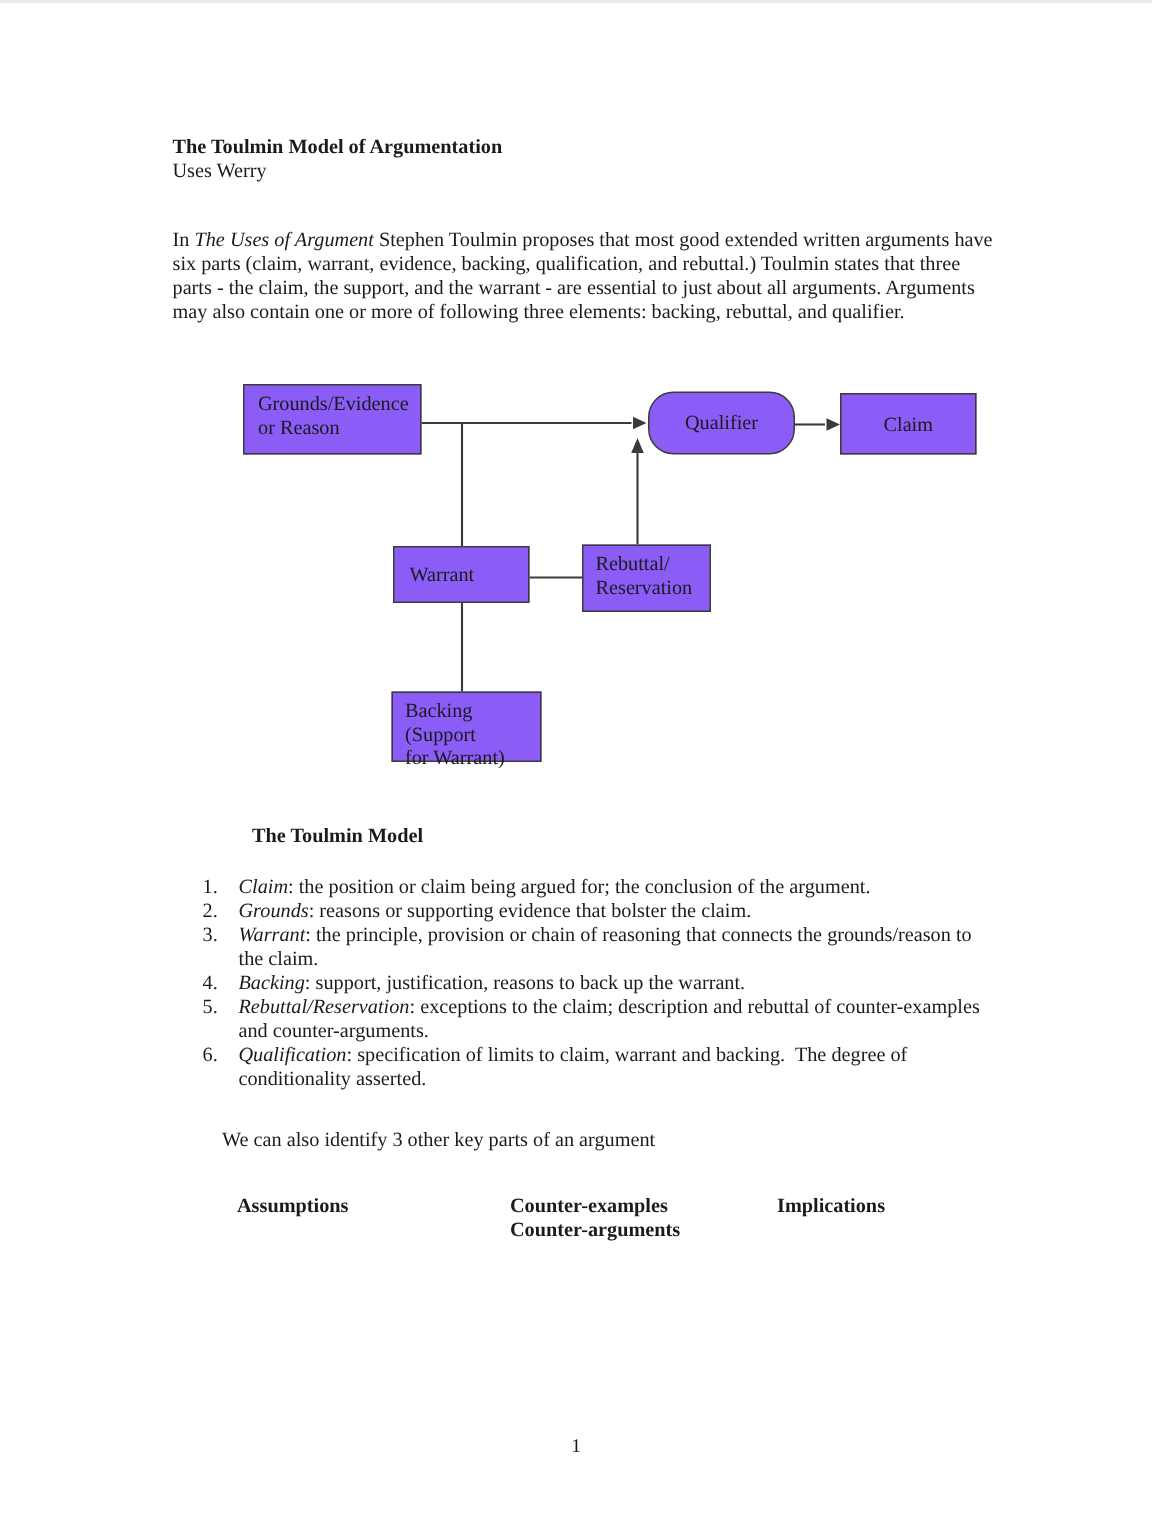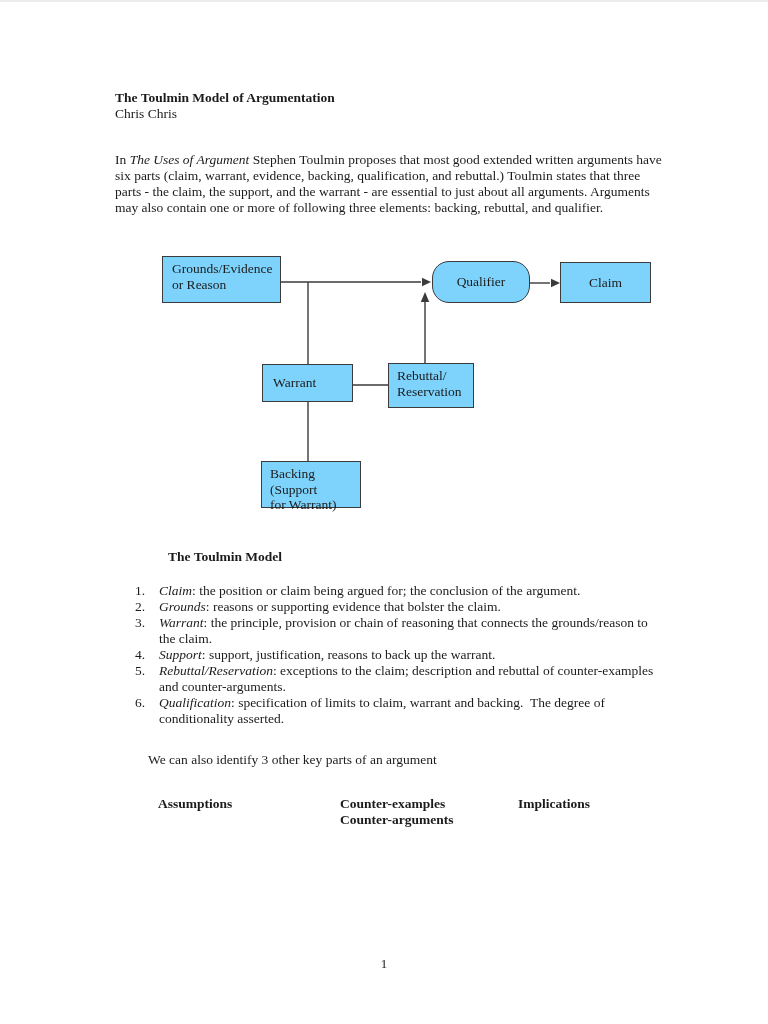--- a/index.html
+++ b/index.html
@@ -22,21 +22,21 @@
   .intro{
     position:absolute;left:115px;top:138px;width:548px;
   }
   .intro .pre{white-space:pre-wrap;}
   .book{font-style:italic;}
 
   
   .diagram{position:absolute;left:150px;top:250px;width:520px;height:270px;}
   .diagram svg{position:absolute;left:0;top:0;}
   .dbox{
-    position:absolute;border:1.5px solid #3b3b3b;background:#7dd3fc;
+    position:absolute;border:1.5px solid #3b3b3b;background:#8b5cf6;
     box-sizing:border-box;line-height:15.5px;font-size:13.5px;
   }
   .dbox.center{display:flex;align-items:center;justify-content:center;}
   .box-grounds{left:12px;top:6px;width:119px;height:47px;padding:4px 2px 0 9px;}
   .box-qualifier{left:282px;top:11px;width:98px;height:42px;border-radius:17px;}
   .box-claim{left:410px;top:12px;width:91px;height:41px;}
   .box-warrant{left:112px;top:114px;width:91px;height:38px;display:flex;align-items:center;padding-left:10px;}
   .box-rebuttal{left:238px;top:113px;width:86px;height:45px;padding:4px 0 0 8px;}
   .box-backing{left:111px;top:211px;width:100px;height:47px;padding:4px 0 0 8px;}
 
@@ -58,21 +58,21 @@
   .page-number{position:absolute;left:0;top:956px;width:768px;text-align:center;font-size:13px;}
 </style>
 </head>
 <body>
 
 <div class="page">
   <div class="page-top-edge"></div>
 
   <div class="doc-header">
     <div class="doc-title">The Toulmin Model of Argumentation</div>
-    <div class="doc-author">Chris Chris</div>
+    <div class="doc-author">Uses Werry</div>
   </div>
 
   <p class="intro"><span class="pre">In </span><span class="book">The Uses of Argument</span><span class="pre"> Stephen Toulmin proposes that most good extended written arguments have six parts (claim, warrant, evidence, backing, qualification, and rebuttal.) Toulmin states that three parts - the claim, the support, and the warrant - are essential to just about all arguments. Arguments may also contain one or more of following three elements: backing, rebuttal, and qualifier.</span></p>
 
   <div class="diagram">
     <svg width="520" height="270" viewBox="0 0 520 270">
       <g stroke="#3a3a3a" stroke-width="1.4" fill="none">
         <path d="M131,32 H271"></path>
         <path d="M158,32 V114"></path>
         <path d="M203,135 H238"></path>
@@ -120,21 +120,21 @@
     <div class="li-row">
       <span class="li-num">2.</span>
       <span class="li-text"><span class="term">Grounds</span><span class="pre">: reasons or supporting evidence that bolster the claim.</span></span>
     </div>
     <div class="li-row">
       <span class="li-num">3.</span>
       <span class="li-text"><span class="term">Warrant</span><span class="pre">: the principle, provision or chain of reasoning that connects the grounds/reason to the claim.</span></span>
     </div>
     <div class="li-row">
       <span class="li-num">4.</span>
-      <span class="li-text"><span class="term">Support</span><span class="pre">: support, justification, reasons to back up the warrant.</span></span>
+      <span class="li-text"><span class="term">Backing</span><span class="pre">: support, justification, reasons to back up the warrant.</span></span>
     </div>
     <div class="li-row">
       <span class="li-num">5.</span>
       <span class="li-text"><span class="term">Rebuttal/Reservation</span><span class="pre">: exceptions to the claim; description and rebuttal of counter-examples and counter-arguments.</span></span>
     </div>
     <div class="li-row">
       <span class="li-num">6.</span>
       <span class="li-text"><span class="term">Qualification</span><span class="pre">: specification of limits to claim, warrant and backing.  The degree of conditionality asserted.</span></span>
     </div>
   </div>

